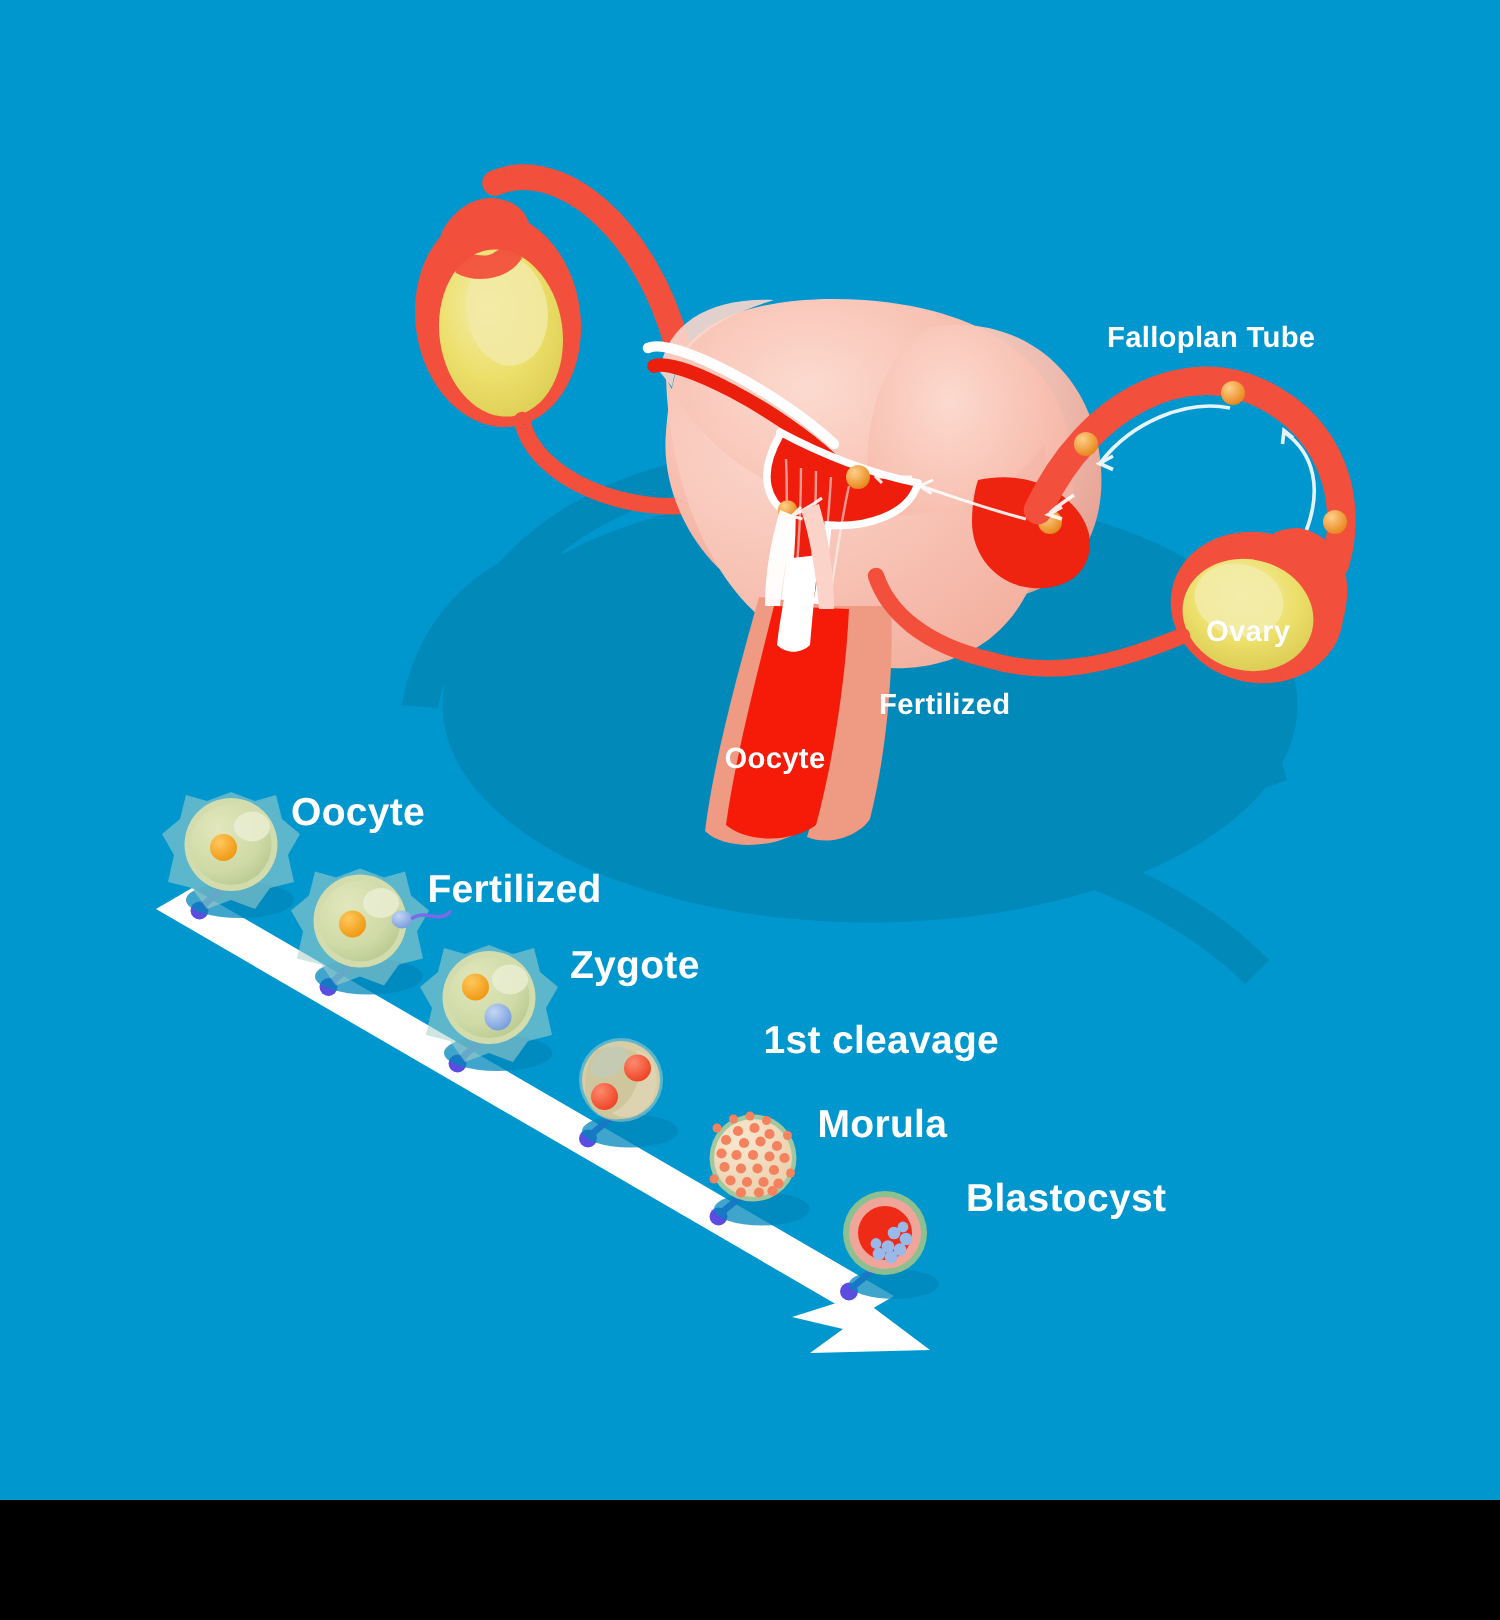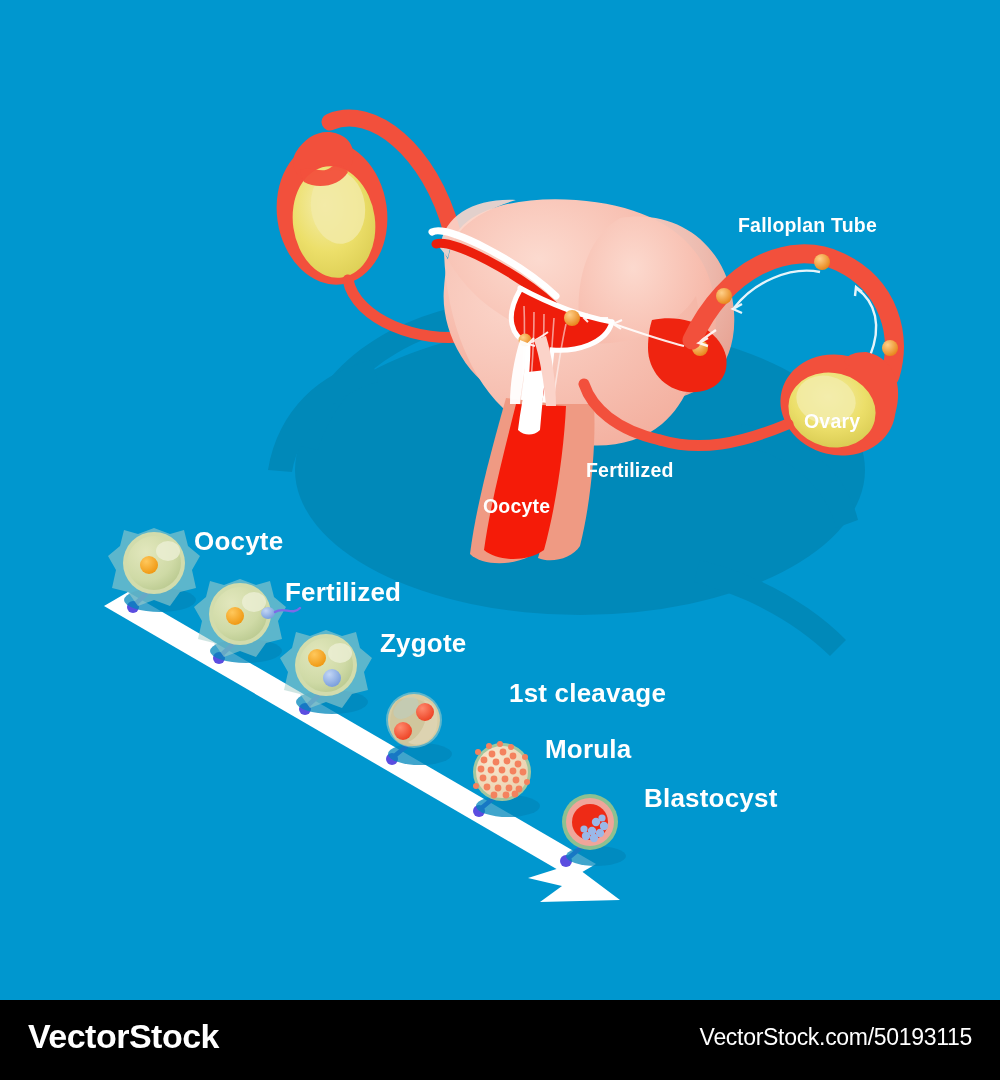--- a/index.html
+++ b/index.html
@@ -410,18 +410,14 @@
     <div class="label anat" style="left:483px; top:497px;">Oocyte</div>
 
     <div class="label stage-label" style="left:194px; top:528px;">Oocyte</div>
     <div class="label stage-label" style="left:285px; top:579px;">Fertilized</div>
     <div class="label stage-label" style="left:380px; top:630px;">Zygote</div>
     <div class="label stage-label" style="left:461px; top:680px;margin-left:48px;">1st cleavage</div>
     <div class="label stage-label" style="left:545px; top:736px;">Morula</div>
     <div class="label stage-label" style="left:630px; top:785px;margin-left:14px;">Blastocyst</div>
   </div>
 
-  <div id="footer">
-    <div id="brand">VectorStock</div>
-    <div id="source-url">VectorStock.com/50193115</div>
-  </div>
 
 </div>
 
 </body></html>

